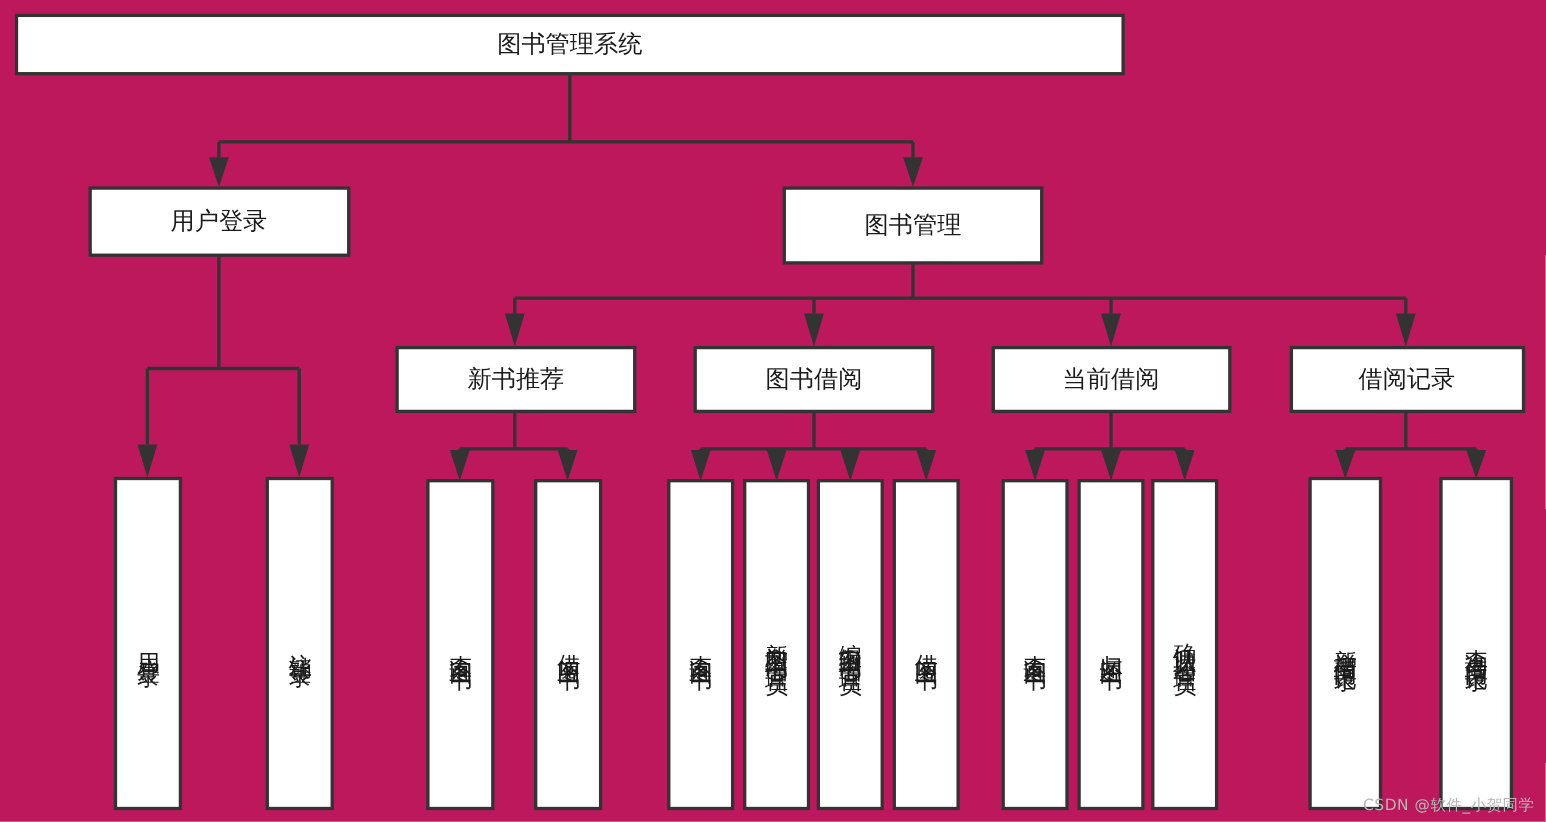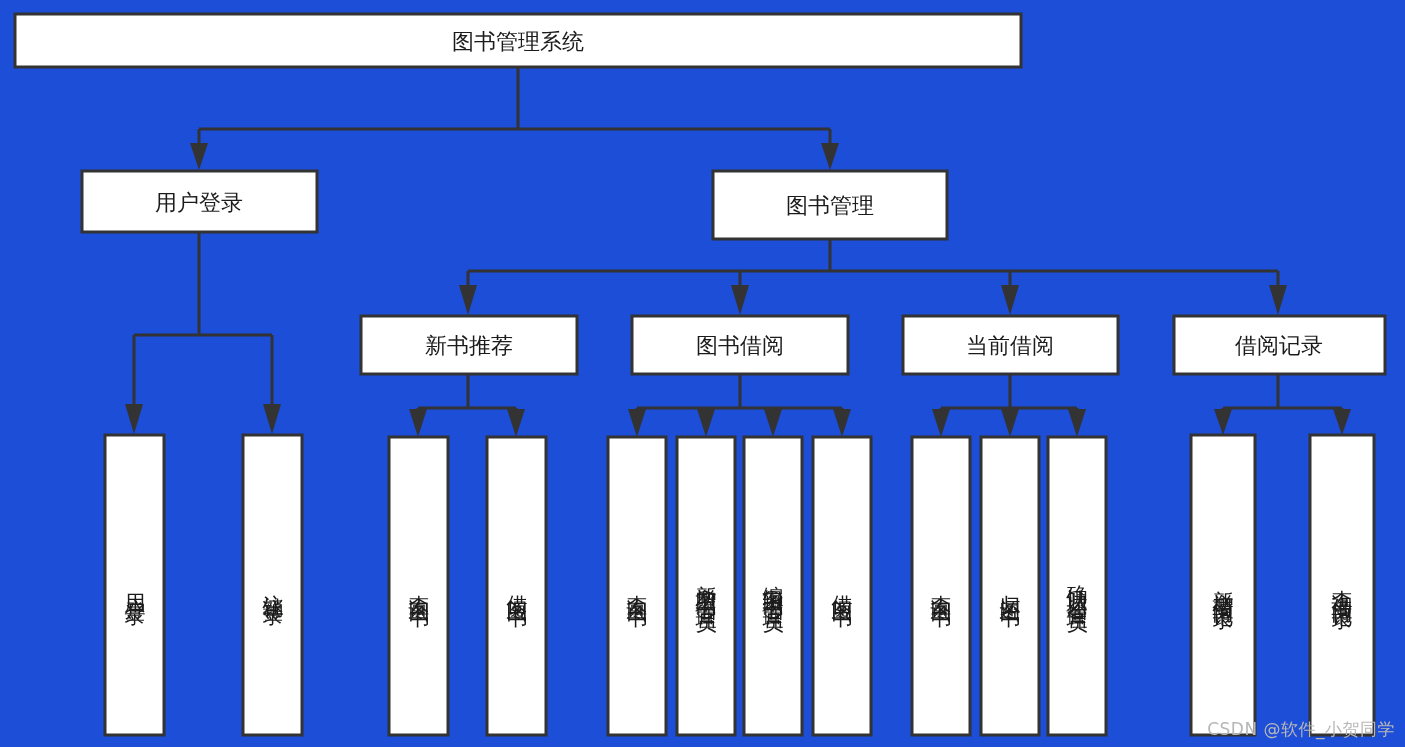--- a/index.html
+++ b/index.html
@@ -11,21 +11,21 @@
   body {
     width: 1405px;
     height: 747px;
     overflow: hidden;
     font-family: "DejaVu Sans", "Liberation Sans", sans-serif;
   }
   #diagram-root {
     position: relative;
     width: 1405px;
     height: 747px;
-    background: #1d4ed8;
+    background: #be185d;
   }
   svg#diagram-svg {
     position: absolute;
     top: 0;
     left: 0;
     width: 1405px;
     height: 747px;
     display: block;
   }
   .node-box {
@@ -59,21 +59,21 @@
     dominant-baseline: central;
     writing-mode: vertical-rl;
     glyph-orientation-vertical: 0;
     letter-spacing: 4px;
   }
   .watermark {
     position: absolute;
     right: 10px;
     bottom: 6px;
     font-family: "DejaVu Sans", "Liberation Sans", sans-serif;
-    font-size: 17px;
+    font-size: 14px;
     color: #b7b7b7;
     letter-spacing: 0.5px;
     user-select: none;
     pointer-events: none;
     white-space: pre;
   }
 </style>
 </head>
 <body>
 

